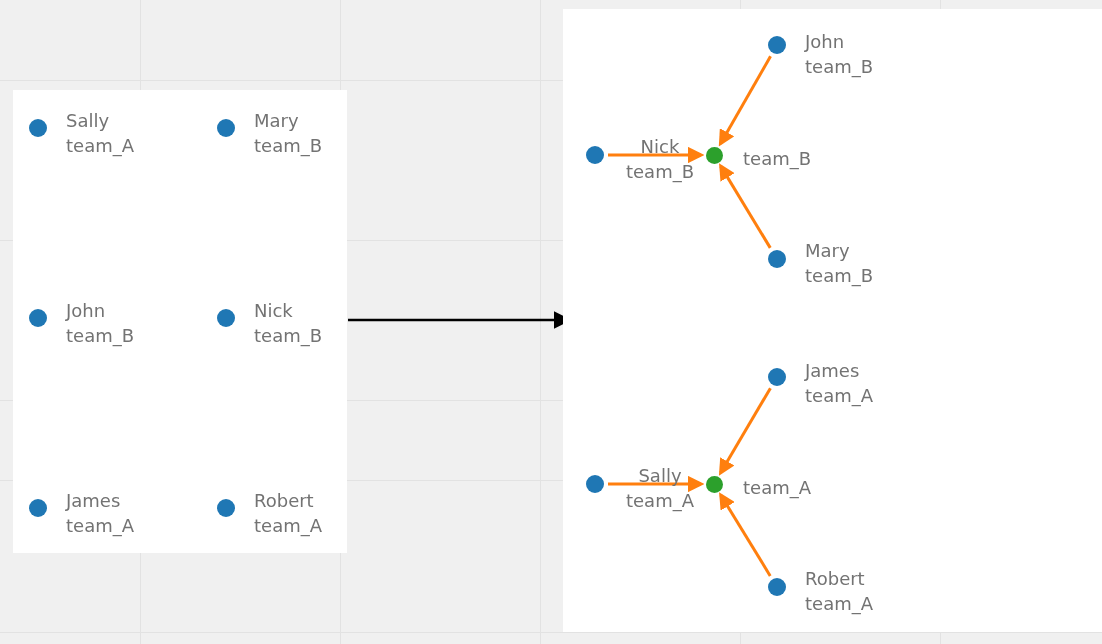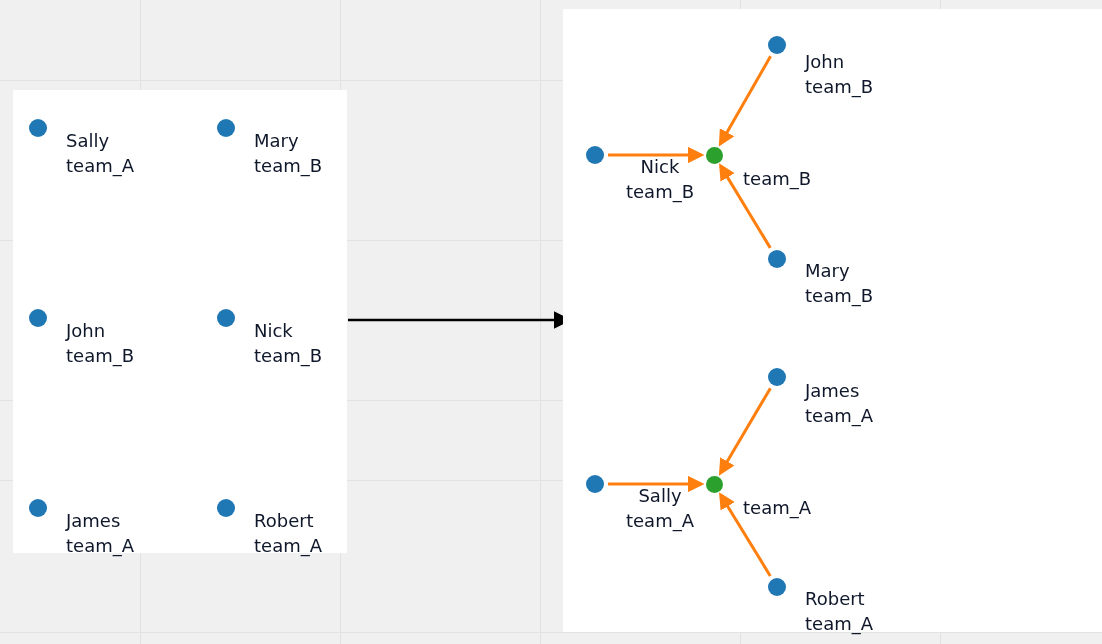--- a/index.html
+++ b/index.html
@@ -41,25 +41,24 @@
   
   .node {
     position: absolute;
     border-radius: 50%;
   }
   .node.blue  { background: #1f77b4; }
   .node.green { background: #2ca02c; }
 
   .node-label {
     position: absolute;
-    color: #0f172a;
+    color: #737373;
     font-size: 18px;
     line-height: 25px;
     white-space: nowrap;
-    margin-top: 20px;
   }
   .node-label .ln { display: block; }
 
   
   .edges {
     position: absolute;
     left: 0; top: 0;
     width: 1102px; height: 644px;
     pointer-events: none;
   }

